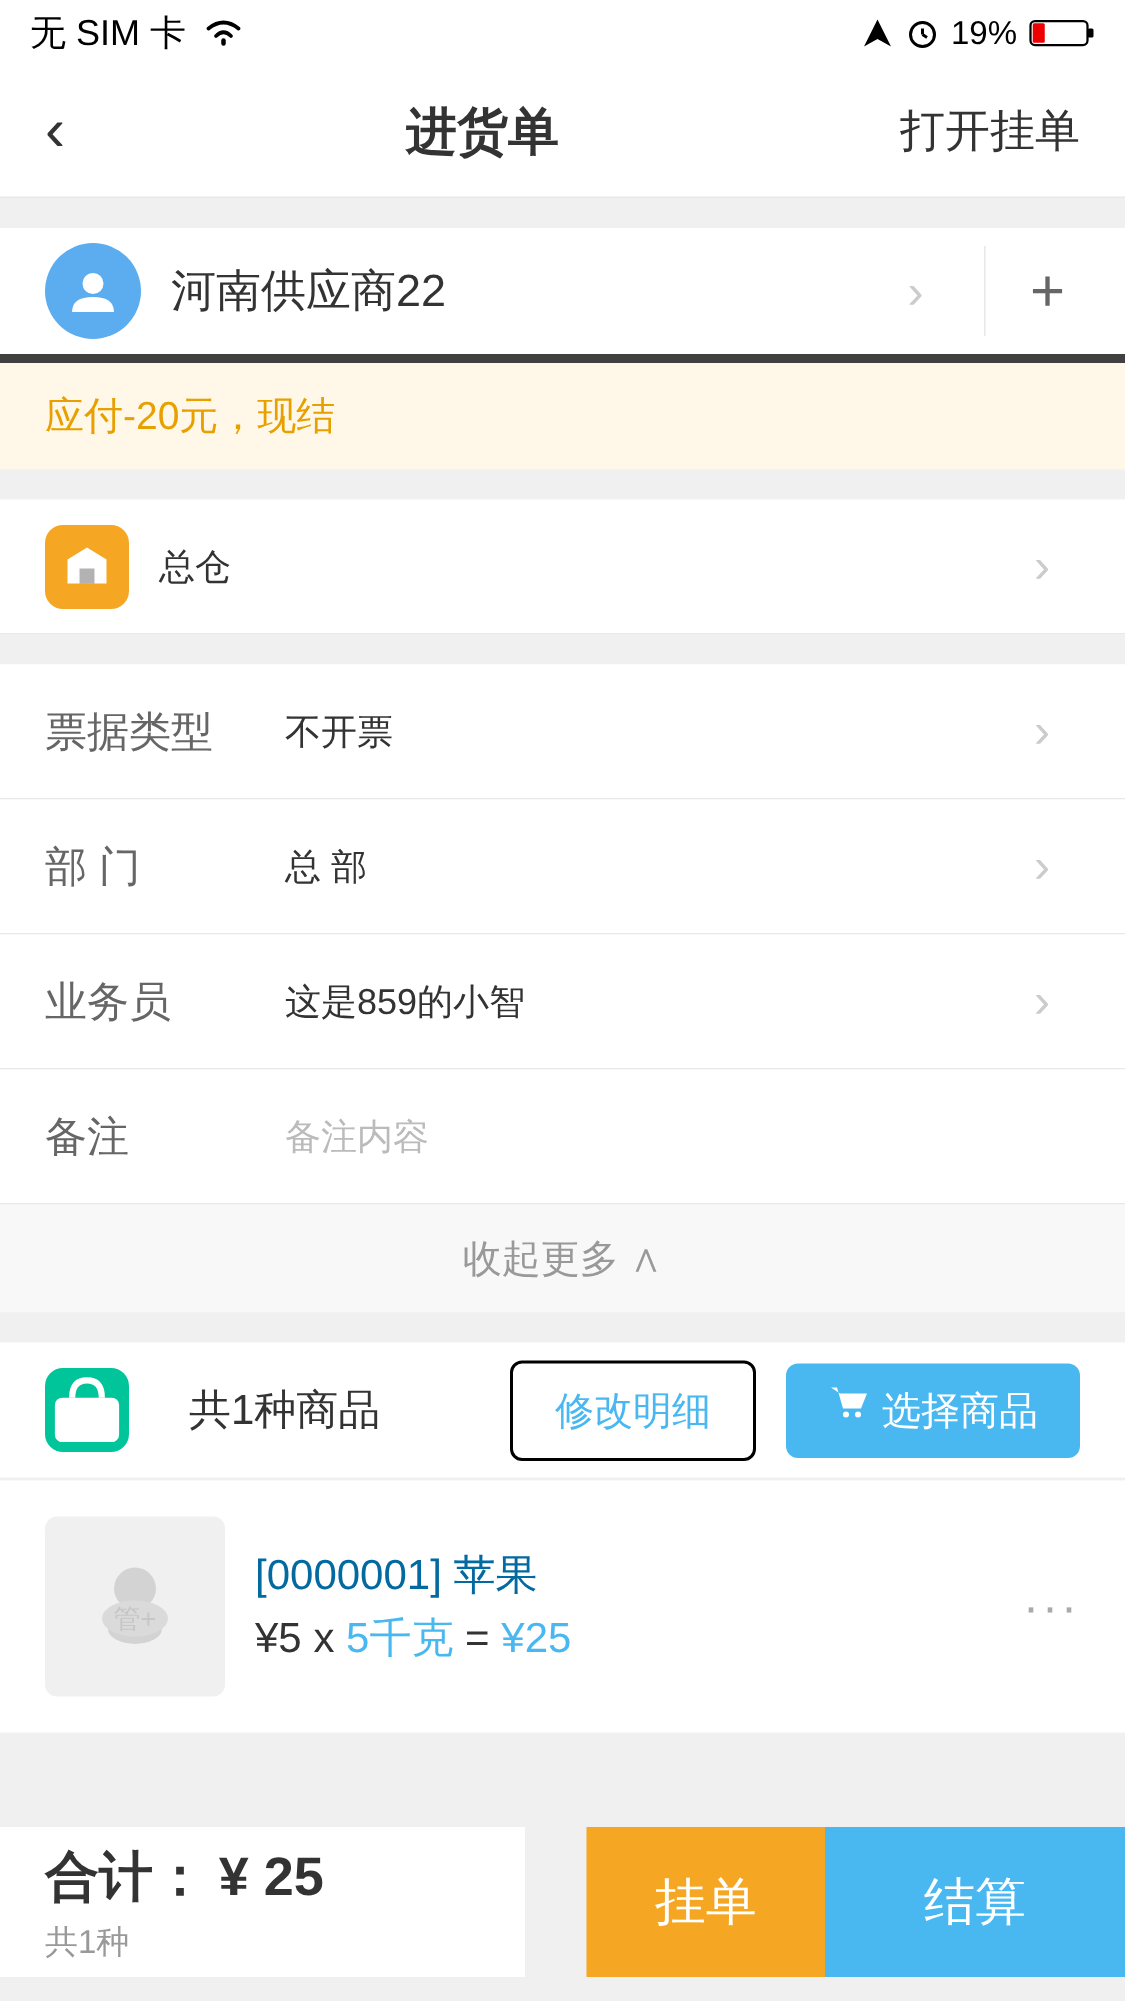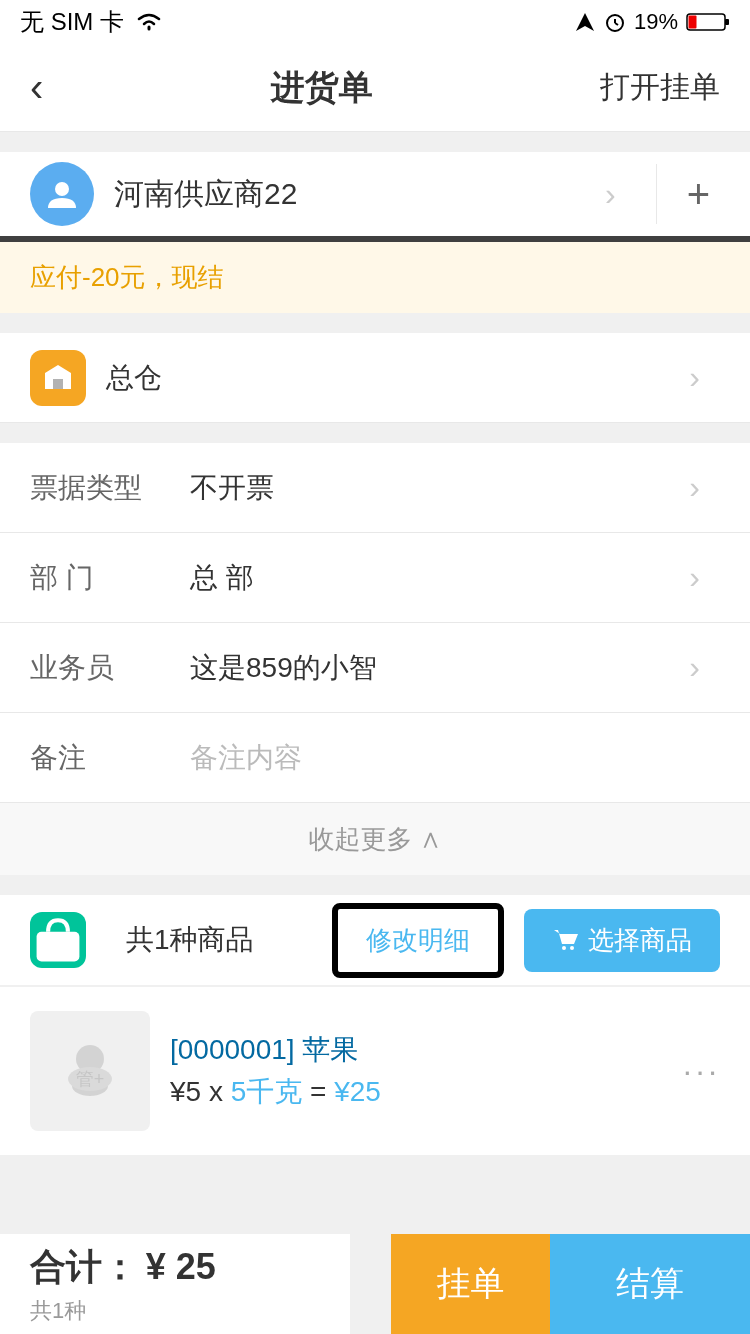--- a/index.html
+++ b/index.html
@@ -138,21 +138,21 @@
     }
     .row-icon svg { width: 34px; height: 34px; }
     .row-label {
       font-size: 28px;
       color: #666;
       width: 160px;
       flex-shrink: 0;
     }
     .row-value {
       flex: 1;
-      font-size: 28px;
+      font-size: 24px;
       color: #333;
     }
     .row-value.placeholder {
       color: #bbb;
     }
 
     
     .collapse-toggle {
       background: #f8f8f8;
       height: 72px;
@@ -183,37 +183,37 @@
       justify-content: center;
       flex-shrink: 0;
     }
     .product-count {
       flex: 1;
       font-size: 28px;
       color: #333;
       margin-left: 20px;
     }
     .btn-outline {
-      border: 6px solid #000000;
+      border: 2px solid #000000;
       color: #4ab8f0;
       background: #fff;
       border-radius: 8px;
       padding: 14px 28px;
       font-size: 26px;
       cursor: pointer;
     }
     .btn-blue {
       background: #4ab8f0;
       color: #fff;
       border: none;
       border-radius: 8px;
       padding: 14px 28px;
       font-size: 26px;
       display: flex;
-      align-items: center;
+      align-items: flex-start;
       gap: 8px;
       cursor: pointer;
     }
 
     
     .product-item {
       background: #fff;
       display: flex;
       align-items: center;
       padding: 24px 30px;
@@ -248,21 +248,21 @@
     .product-more {
       color: #aaa;
       font-size: 32px;
       cursor: pointer;
       letter-spacing: 2px;
     }
 
     
     .bottom-bar {
       position: fixed;
-      bottom: 0;
+      bottom: 16px;
       left: 0;
       width: 750px;
       height: 100px;
       display: flex;
       align-items: stretch;
     }
     .bottom-total {
       flex: 1;
       background: #fff;
       display: flex;

